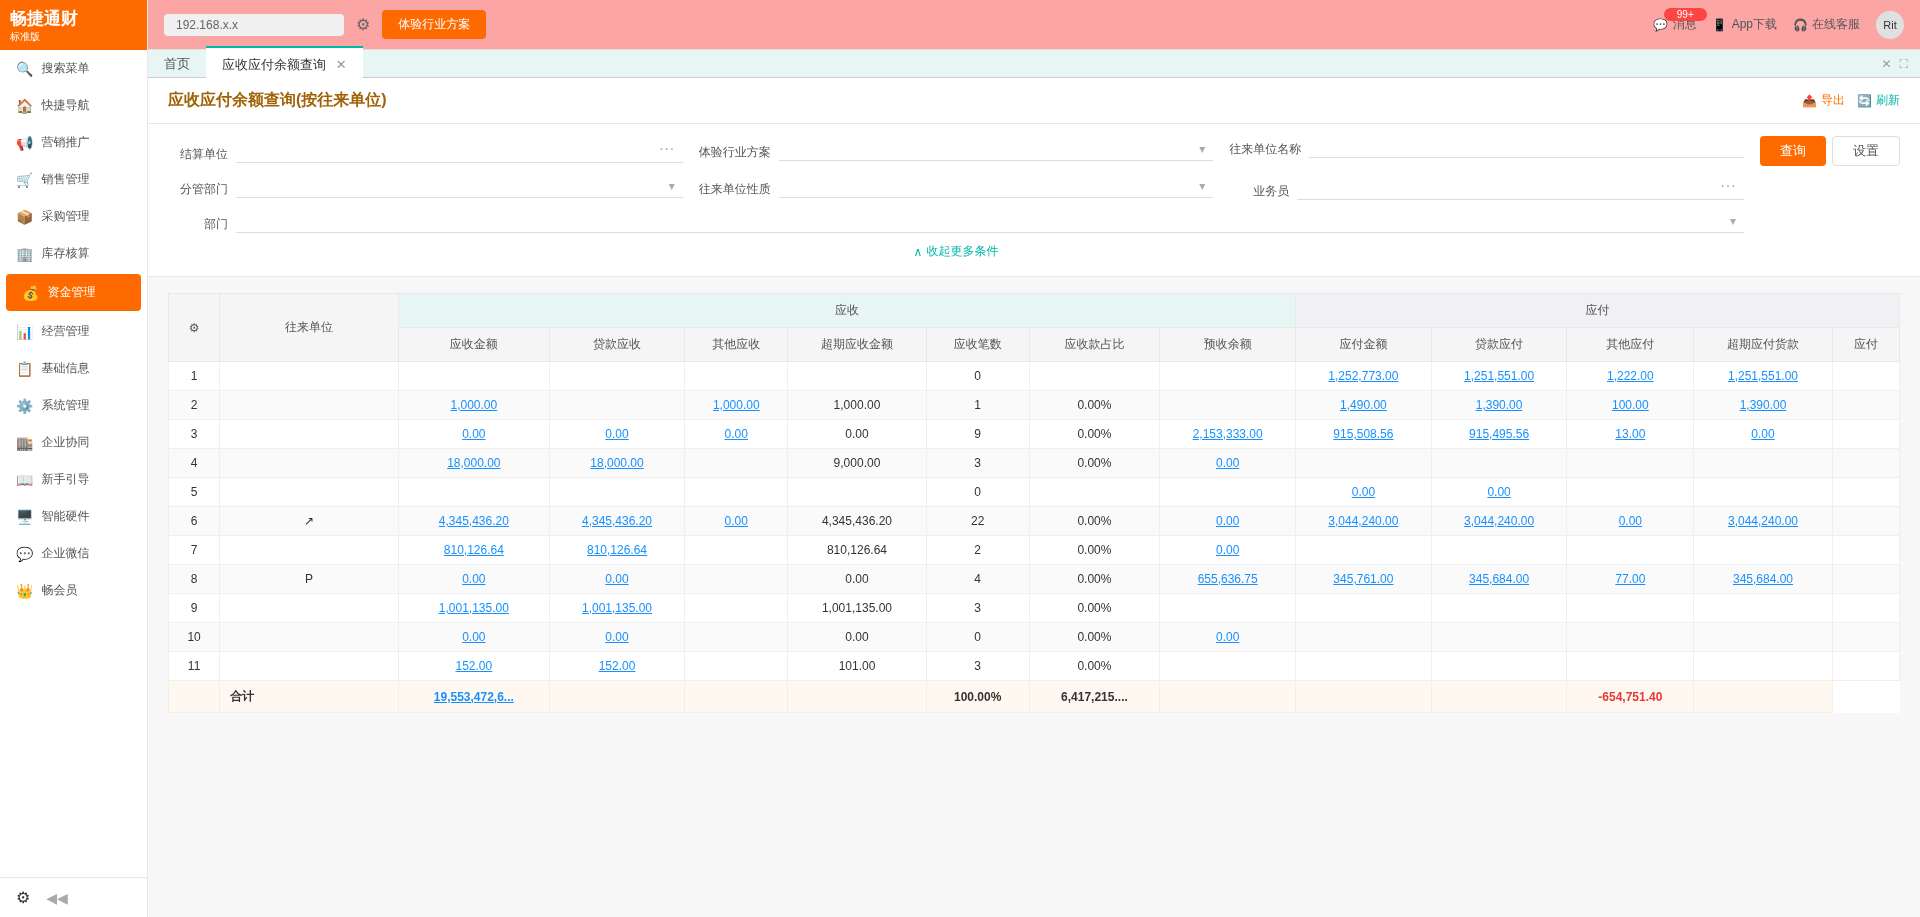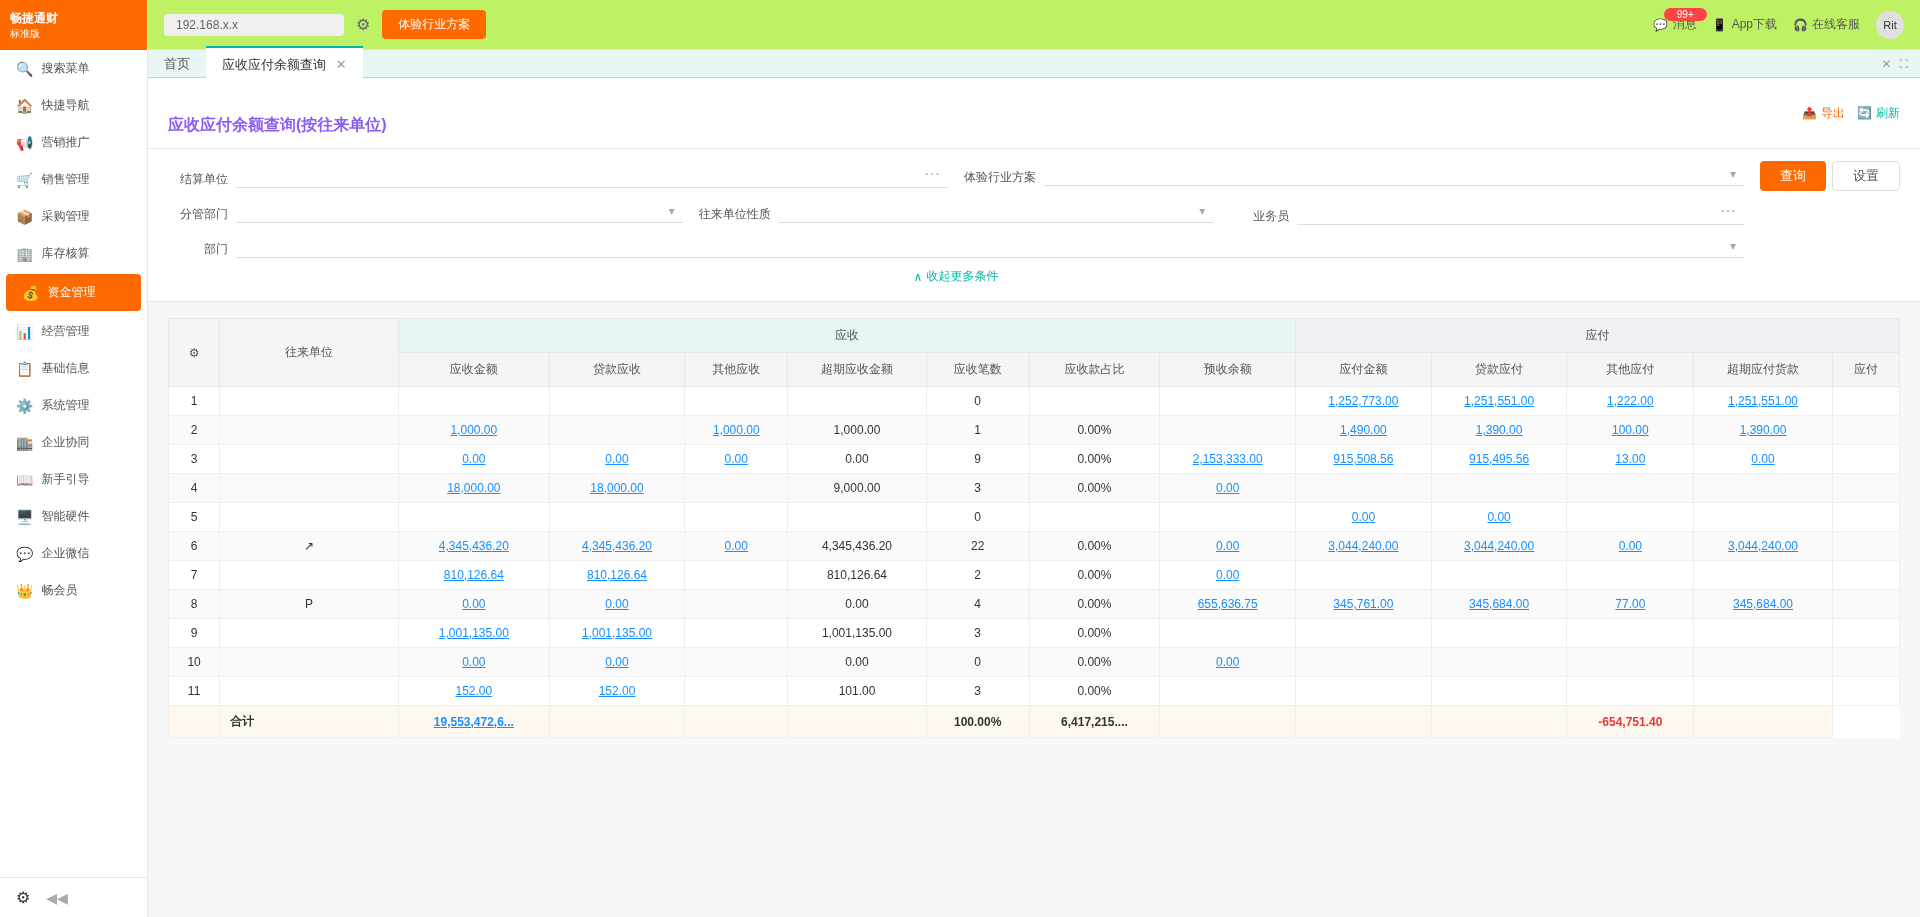--- a/index.html
+++ b/index.html
@@ -4,51 +4,51 @@
   <style>
     * { box-sizing: border-box; margin: 0; padding: 0; }
     body { font-family: "Microsoft YaHei", Arial, sans-serif; font-size: 12px; background: #f5f5f5; color: #333; overflow: hidden; height: 917px; }
 
     
     .app-container { display: flex; height: 917px; }
 
     
     .sidebar { width: 148px; background: #fff; border-right: 1px solid #e8e8e8; display: flex; flex-direction: column; flex-shrink: 0; }
     .sidebar-logo { height: 50px; background: #ff6a00; display: flex; align-items: center; padding: 0 10px; }
-    .sidebar-logo-text { color: #fff; font-size: 12px; font-weight: bold; }
+    .sidebar-logo-text { color: #fff; font-size: 17px; font-weight: bold; }
     .sidebar-logo-sub { color: #fff; font-size: 10px; }
     .sidebar-item { display: flex; align-items: center; padding: 10px 16px; cursor: pointer; color: #555; gap: 8px; }
     .sidebar-item.active { background: #ff6a00; color: #fff; border-radius: 4px; margin: 2px 6px; }
     .sidebar-item .icon { font-size: 14px; }
     .sidebar-item .label { font-size: 12px; }
     .sidebar-bottom { margin-top: auto; border-top: 1px solid #e8e8e8; display: flex; align-items: center; padding: 10px 16px; gap: 16px; }
 
     
     .main-area { flex: 1; display: flex; flex-direction: column; overflow: hidden; }
 
     
-    .top-bar { height: 50px; background: #bef264; border-bottom: 1px solid #e0e0e0; display: flex; align-items: center; padding: 0 16px; gap: 8px; }
+    .top-bar { height: 50px; background: #fca5a5; border-bottom: 1px solid #e0e0e0; display: flex; align-items: center; padding: 0 16px; gap: 8px; }
     .top-bar-address { background: #f0f0f0; border-radius: 4px; padding: 4px 12px; color: #666; font-size: 12px; min-width: 180px; }
     .top-bar-gear { color: #666; cursor: pointer; font-size: 16px; padding: 4px; }
     .top-bar-btn { background: #ff6a00; color: #fff; border: none; border-radius: 4px; padding: 6px 16px; cursor: pointer; font-size: 12px; }
     .top-bar-right { margin-left: auto; display: flex; align-items: center; gap: 16px; }
     .top-bar-right-item { display: flex; align-items: center; gap: 4px; color: #555; cursor: pointer; font-size: 12px; position: relative; }
     .badge { background: #ff4444; color: #fff; border-radius: 10px; font-size: 10px; padding: 1px 13px; position: absolute; top: -8px; right: -10px; }
     .user-avatar { background: #e0e0e0; border-radius: 50%; width: 28px; height: 28px; display: flex; align-items: center; justify-content: center; font-size: 11px; }
 
     
     .tab-bar { height: 28px; background: #e8f5f5; display: flex; align-items: center; border-bottom: 1px solid #ccc; }
     .tab { padding: 8px 16px; cursor: pointer; font-size: 13px; color: #555; }
     .tab.active { background: #fff; border-top: 2px solid #00b8a9; color: #333; font-weight: 500; }
     .tab-close { margin-left: 6px; color: #999; cursor: pointer; }
 
     
     .page-content { flex: 1; overflow: auto; background: #f7f7f7; }
     .page-header { background: #fff; padding: 12px 20px; display: flex; align-items: center; justify-content: space-between; border-bottom: 1px solid #e8e8e8; }
-    .page-title { font-size: 16px; font-weight: bold; color: #8b5cf6; margin-top: 25px; }
+    .page-title { font-size: 16px; font-weight: bold; color: #a16207; }
     .page-header-actions { display: flex; gap: 12px; }
     .btn-export { border: none; background: none; color: #ff6a00; cursor: pointer; font-size: 12px; display: flex; align-items: center; gap: 4px; }
     .btn-refresh { border: none; background: none; color: #00b8a9; cursor: pointer; font-size: 12px; display: flex; align-items: center; gap: 4px; }
 
     
     .filter-area { background: #fff; padding: 12px 20px; border-bottom: 1px solid #e8e8e8; }
     .filter-toolbar { display: flex; align-items: center; gap: 8px; margin-bottom: 12px; }
     .filter-toolbar-label { color: #555; font-size: 12px; }
     .filter-toolbar-btn { width: 24px; height: 24px; border: 1px solid #ddd; border-radius: 4px; display: flex; align-items: center; justify-content: center; cursor: pointer; color: #666; font-size: 14px; }
     .filter-schemes { display: flex; gap: 4px; }
@@ -235,20 +235,26 @@
                 <div class="filter-field-input" style="min-width:180px;">
                   <span></span>
                   <span class="filter-field-dots">···</span>
                 </div>
               </div>
               <div class="filter-field">
                 <span class="filter-field-label">体验行业方案</span>
                 <div class="filter-field-input" style="min-width:200px;">
                   <span></span>
                   <span class="filter-field-chevron">▾</span>
+                </div>
+              </div>
+              <div class="filter-field">
+                <span class="filter-field-label">往来单位名称</span>
+                <div class="filter-field-input" style="min-width:200px;">
+                  <span></span>
                 </div>
               </div>
             </div>
 
             <div class="filter-row" style="margin-bottom:10px;">
               <div class="filter-field">
                 <span class="filter-field-label">分管部门</span>
                 <div class="filter-field-input" style="min-width:180px;">
                   <span></span>
                   <span class="filter-field-chevron">▾</span>

